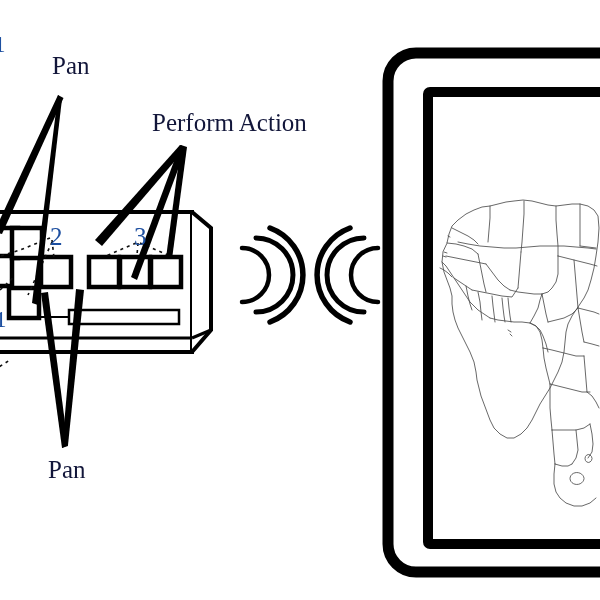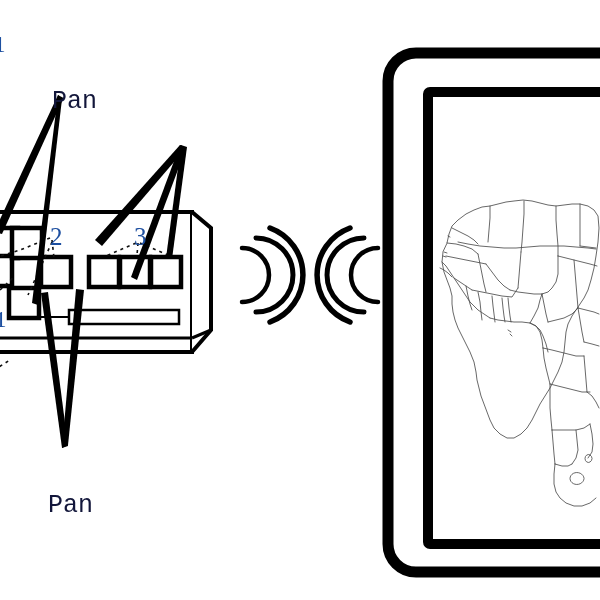--- a/index.html
+++ b/index.html
@@ -22,23 +22,22 @@
     position: absolute;
     left: 0;
     top: 0;
     width: 600px;
     height: 600px;
   }
   .lbl {
     position: absolute;
     white-space: nowrap;
     color: #12163a;
-    font-family: Liberation Mono, monospace;
+    font-family: Liberation Serif, serif;
     line-height: 1;
-    margin-top: 36px;
   }
   .lbl-pan-top   { left: 52px;  top: 53px;  font-size: 25px; }
   .lbl-perform   { left: 152px; top: 110px; font-size: 25px; }
   .lbl-pan-bot   { left: 48px;  top: 457px; font-size: 25px; }
   .num {
     position: absolute;
     color: #1d4fa0;
     font-family: "Liberation Serif", serif;
     font-size: 25px;
     line-height: 1;
@@ -227,20 +226,21 @@
       <path d="M 448 236 L 450 237"></path>
       <path d="M 444 252 L 447 253"></path>
       <path d="M 443 256 L 446 257"></path>
       <path d="M 508 330 L 511 332"></path>
       <path d="M 510 334 L 512 336"></path>
     </g>
   </svg>
 
   <div class="lbl lbl-pan-top">Pan</div>
 
+  <div class="lbl lbl-perform">Perform Action</div>
 
   <div class="lbl lbl-pan-bot">Pan</div>
 
   <div class="num num-2">2</div>
 
   <div class="num num-3">3</div>
 
   <div class="num num-1">1</div>
 
   <div class="num num-edge-top">1</div>

